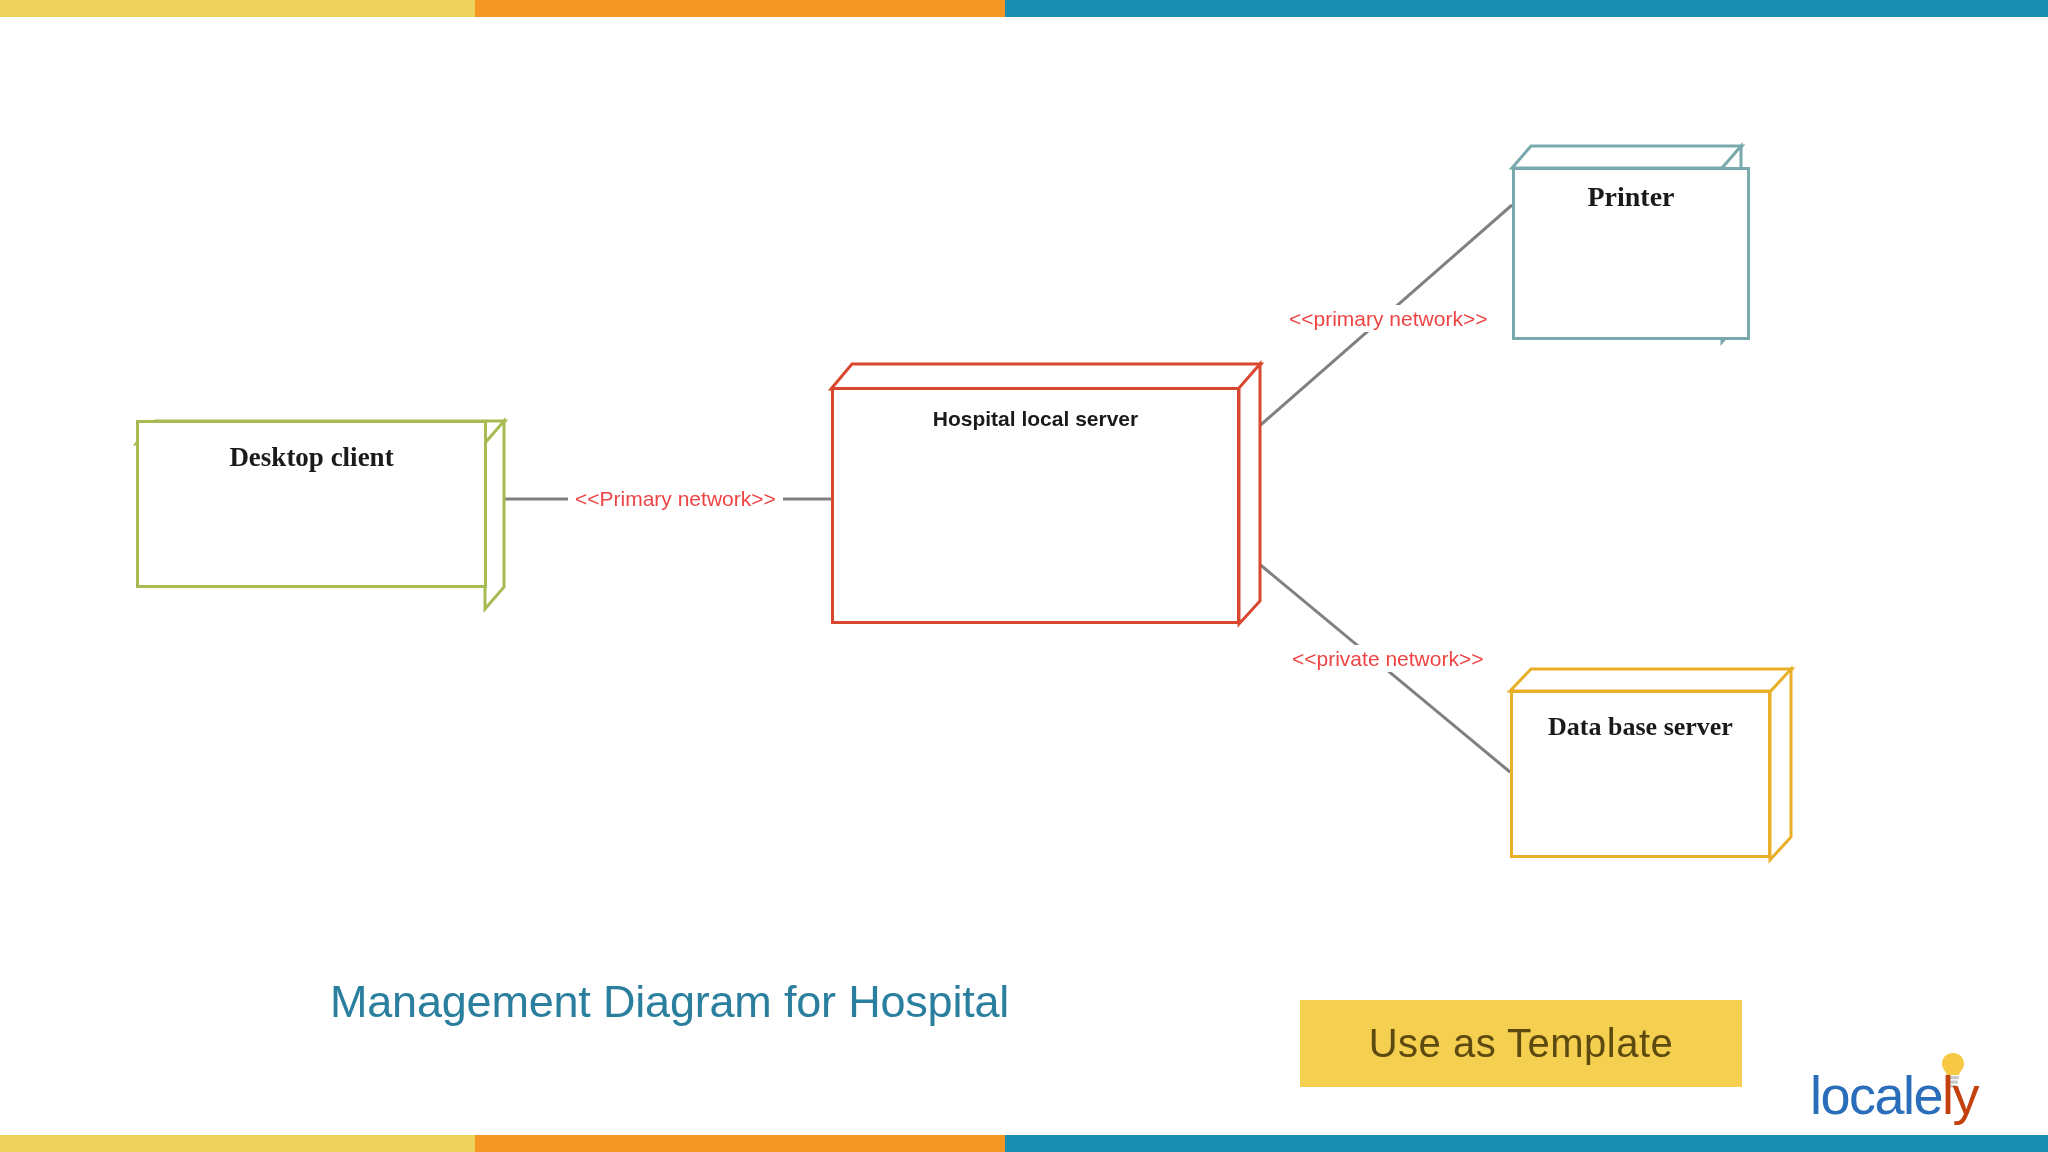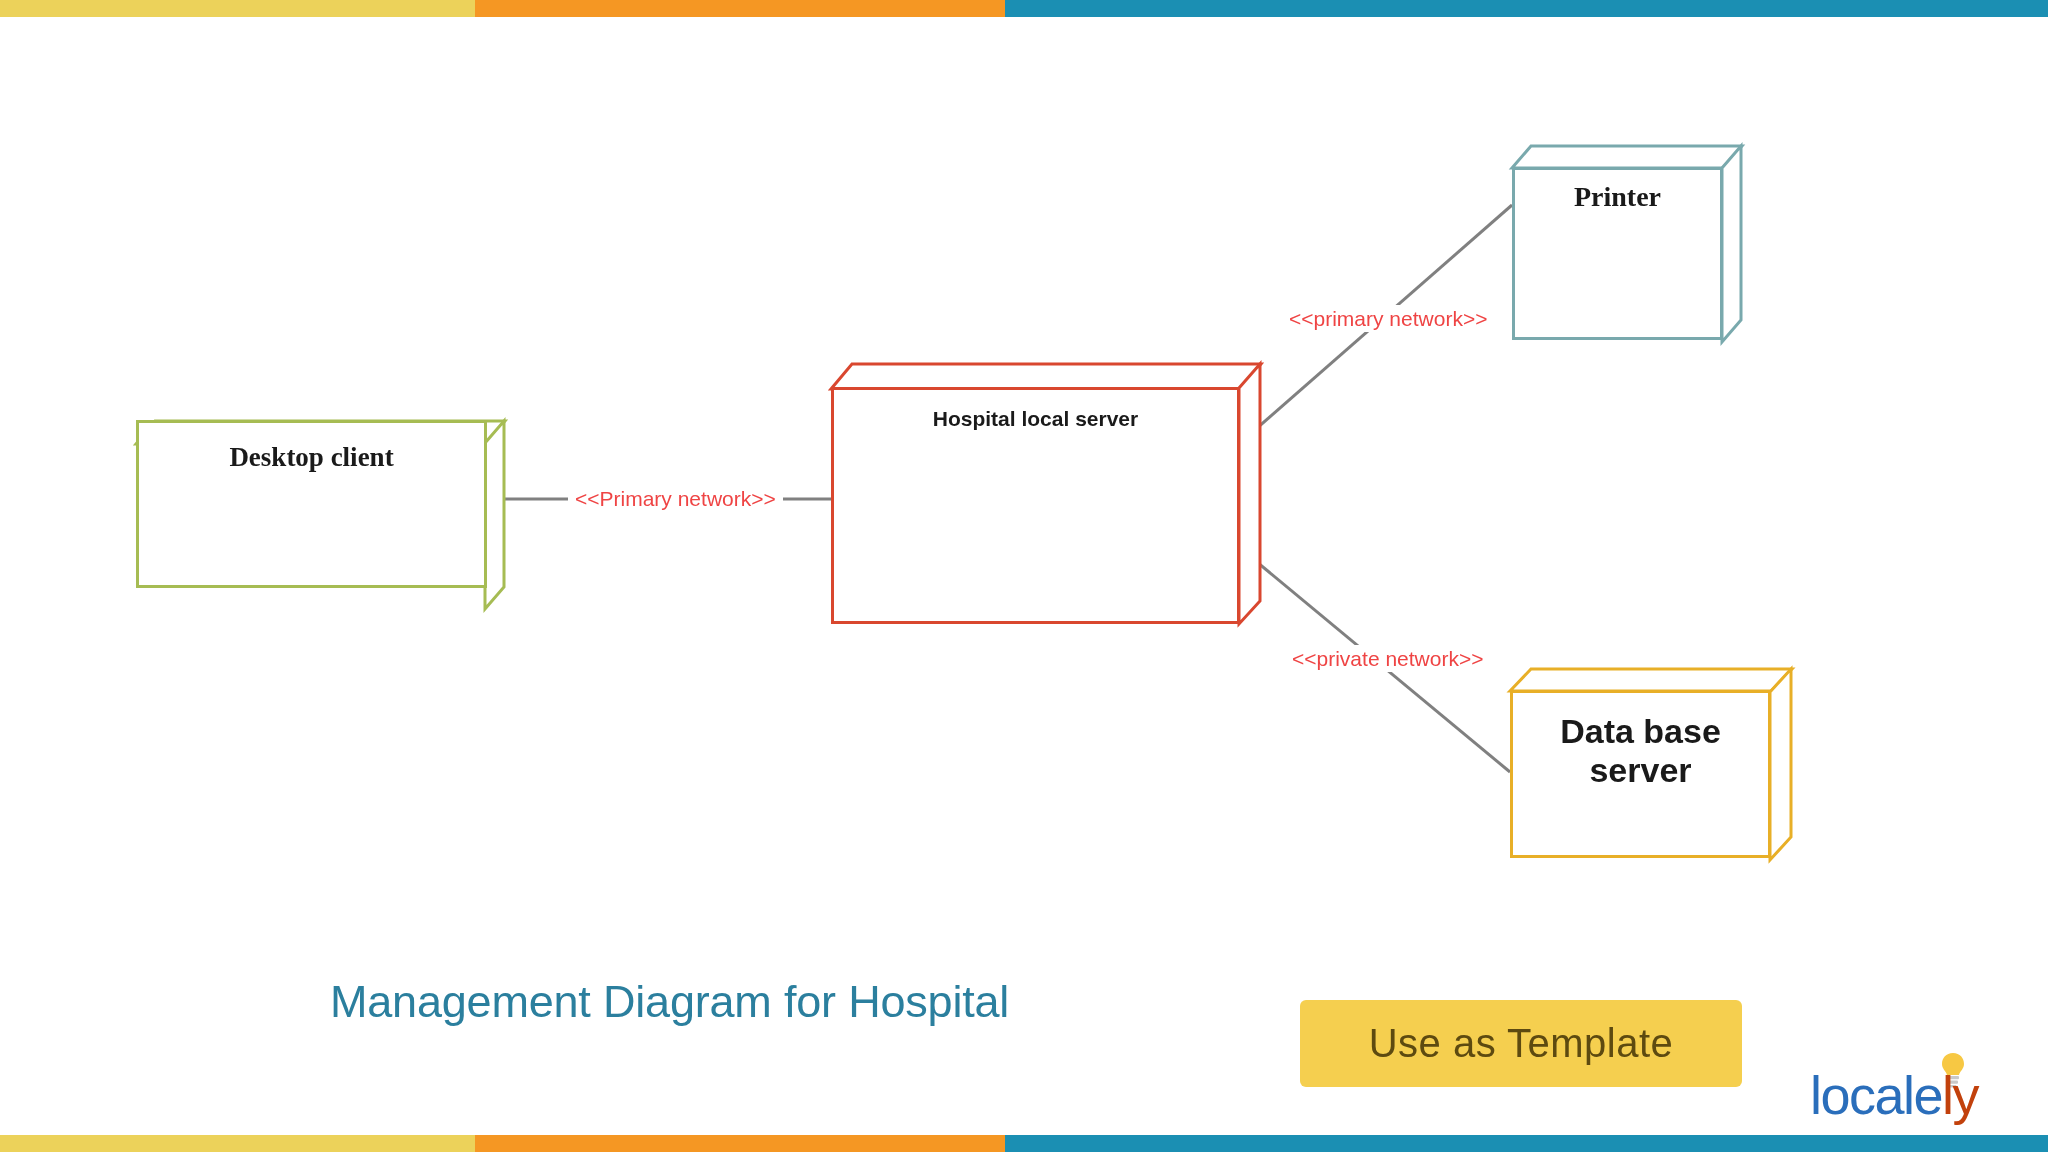--- a/index.html
+++ b/index.html
@@ -66,21 +66,21 @@
     width: 100%;
     text-align: center;
     color: #1a1a1a;
     z-index: 3;
     pointer-events: none;
   }
 
   
   #node-desktop       { color: #a6bc53; }
   #node-hospital      { color: #d9472f; }
-  #node-printer       { color: #79a9ad; }
+  #node-printer       { color: #79a9ad; padding-left: 27px; }
   #node-database      { color: #e8af27; }
 
   .node-label.serif {
     font-family: "Liberation Serif", serif;
     font-weight: bold;
   }
   .node-label.sans {
     font-family: "Liberation Sans", sans-serif;
     font-weight: bold;
   }
@@ -122,21 +122,21 @@
   }
   #footer-title .title-line { display: block; }
 
   #use-template-button {
     position: absolute;
     left: 1300px;
     top: 1000px;
     width: 442px;
     height: 87px;
     background: #f5cf4f;
-    border-radius: 6px;
+    border-radius: 0;
     display: flex;
     align-items: center;
     justify-content: center;
     cursor: pointer;
   }
   #use-template-button .btn-label {
     color: #5d4a10;
     font-family: "Liberation Sans", sans-serif;
     font-size: 40px;
     letter-spacing: 0.5px;
@@ -239,21 +239,21 @@
       <svg width="284" height="25">
         <polygon points="0,22 21,0 282,0 261,22" fill="#ffffff" stroke="currentColor" stroke-width="3" transform="translate(0,1)"></polygon>
       </svg>
     </div>
     <div class="face-side" style="left:259px; top:-22px;">
       <svg width="26" height="196">
         <polygon points="0,23 21,0 21,168 0,191" fill="#ffffff" stroke="currentColor" stroke-width="3" transform="translate(1,1)"></polygon>
       </svg>
     </div>
     <div class="face-front"></div>
-    <div class="node-label sans" style="top:22px; font-size:34px;">Data base server</div>
+    <div class="node-label sans" style="top:22px; font-size:26px;font-family:Liberation Serif, serif;">Data base server</div>
   </div>
 
   <div class="edge-label" style="left:568px; top:485px;">&lt;&lt;Primary network&gt;&gt;</div>
 
   <div class="edge-label" style="left:1282px; top:305px;">&lt;&lt;primary network&gt;&gt;</div>
 
   <div class="edge-label" style="left:1285px; top:645px;">&lt;&lt;private network&gt;&gt;</div>
 
   <div id="footer-title">
     <span class="title-line">Management Diagram for Hospital</span>

